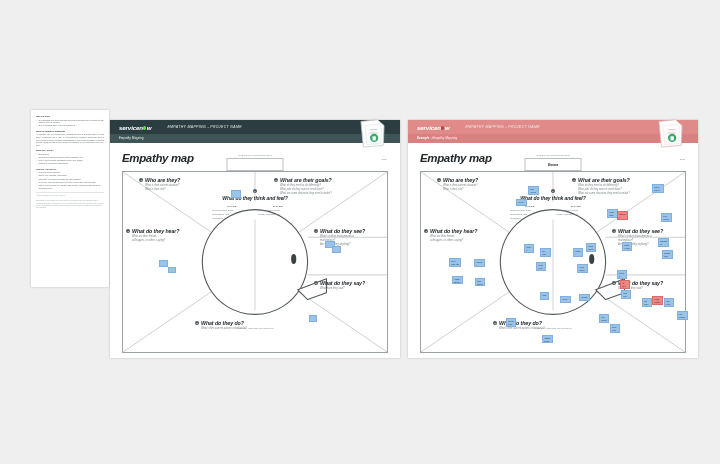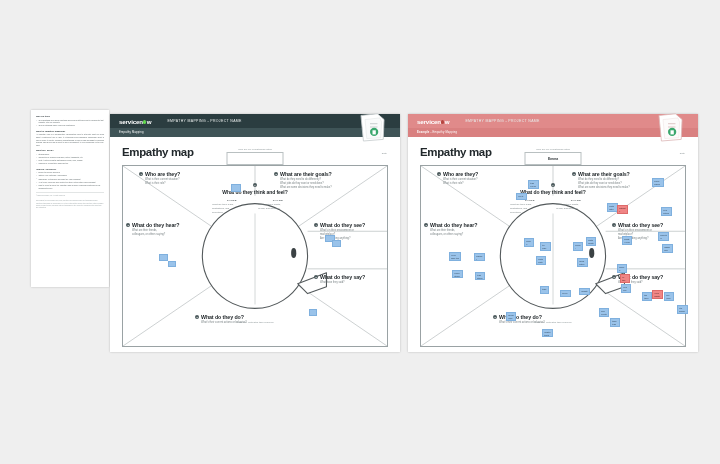--- a/index.html
+++ b/index.html
@@ -33,21 +33,21 @@
     font-size: 1.85px; line-height: 1.45; color: #5a6466;
     padding-left: 2.4px; position: relative; margin-bottom: .5px;
   }
   .doc-ul li::before {
     content: "•"; position: absolute; left: .4px; top: -0.1px; color: #96a0a2;
   }
   .doc-foot { font-size: 1.5px; color: #9aa3a5; line-height: 1.5; margin-top: 3px; }
   .doc-rule { height: .4px; background: #e2e5e5; margin: 2px 0 2.5px; }
 
   
-  .map-sheet { width: 290px; height: 238px; top: 114px; }
+  .map-sheet { width: 290px; height: 238px; top: 120px; font-style: italic; }
   #map-blank { left: 110px; }
   #map-example { left: 408px; }
 
   
   .brandbar {
     position: relative; height: 14px;
     display: flex; align-items: center; padding: 0 9px;
     background: #2b3d40;
   }
   .brandbar.pink { background: #e08a8a; }

